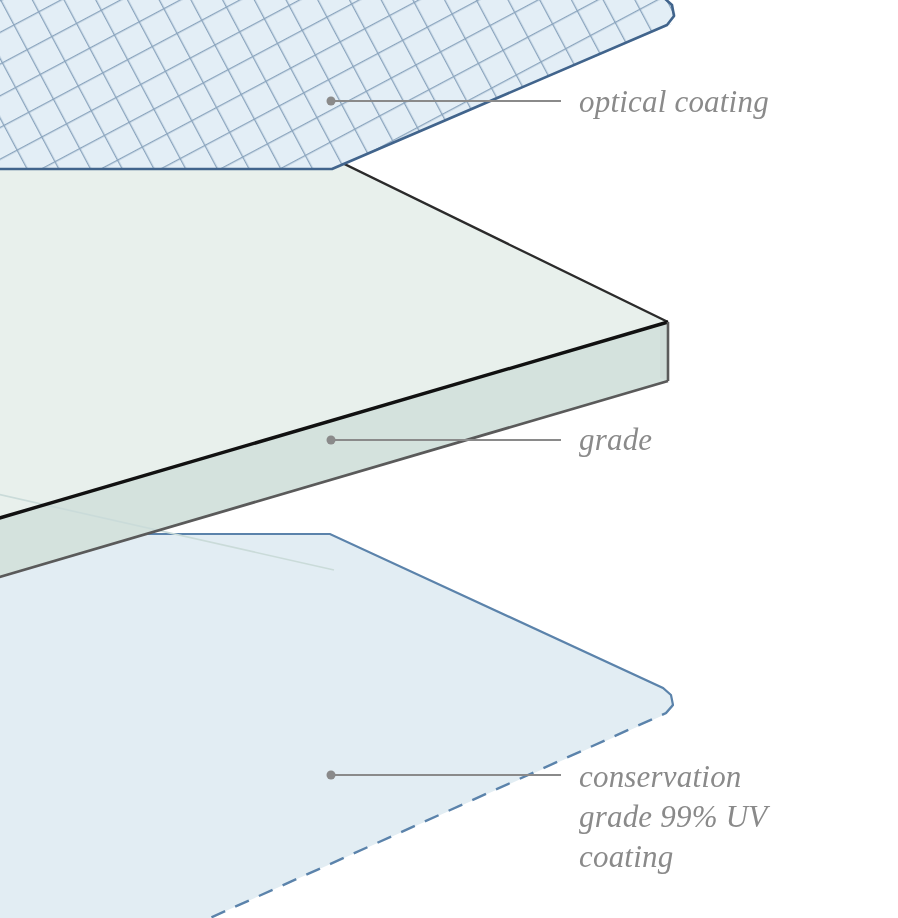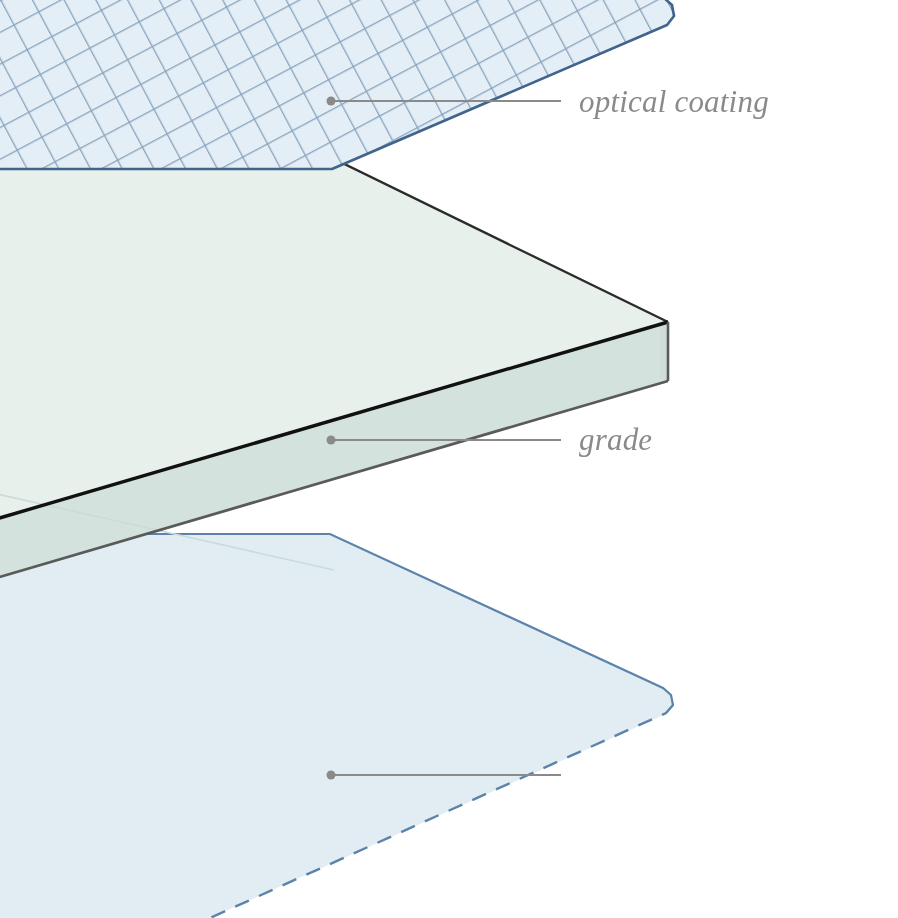--- a/index.html
+++ b/index.html
@@ -126,14 +126,17 @@
     <g>
       <line x1="331" y1="775" x2="561" y2="775" stroke="#8a8a8a" stroke-width="2.2"></line>
       <circle cx="331" cy="775" r="4.5" fill="#8a8a8a"></circle>
     </g>
   </svg>
 
   <div class="label-text" id="label-optical-coating">optical coating</div>
 
   <div class="label-text" id="label-glass">grade</div>
 
+  <div class="label-text" id="label-uv-coating">conservation
+grade 99% UV
+coating</div>
 
 </div>
 
 </body></html>

